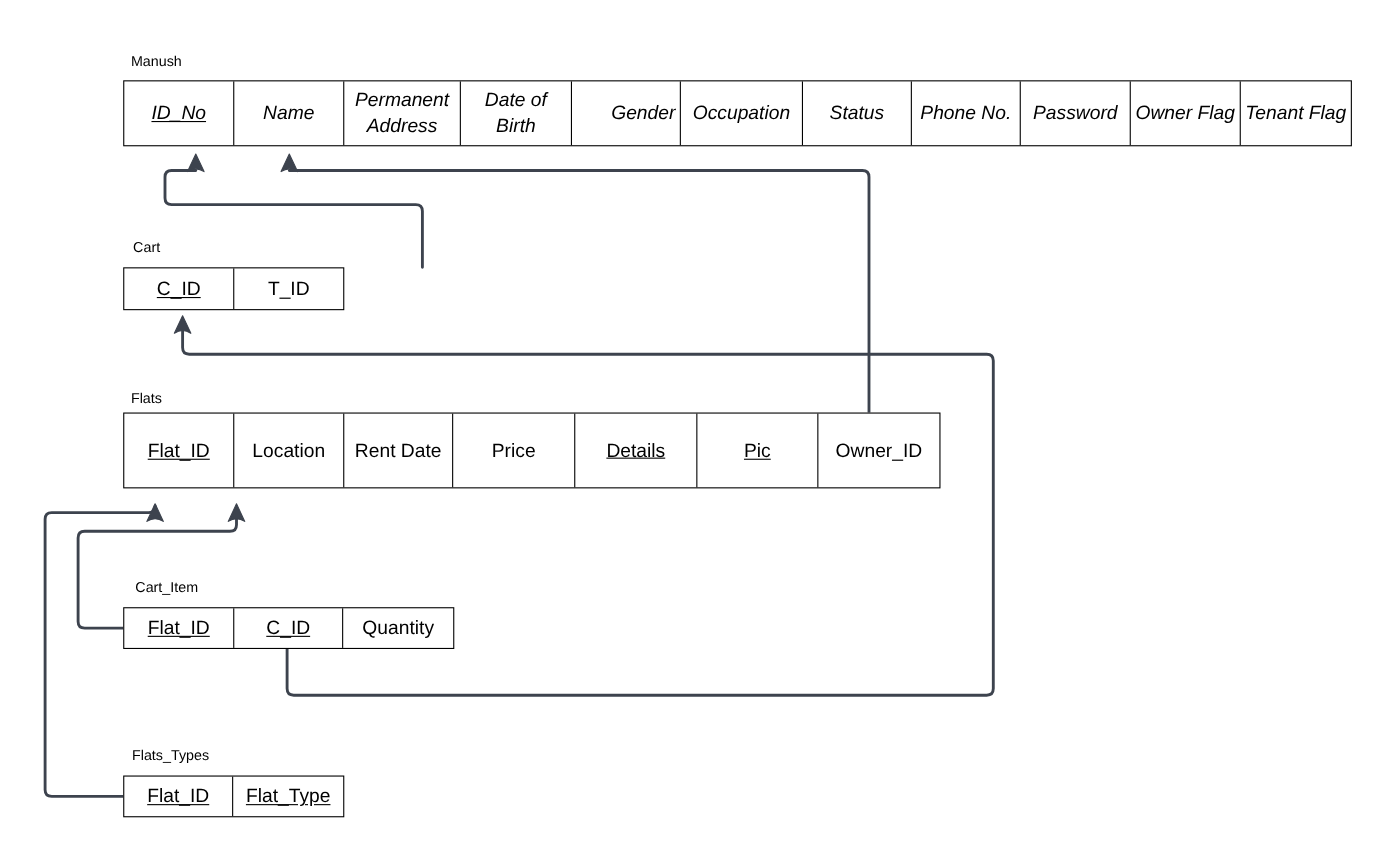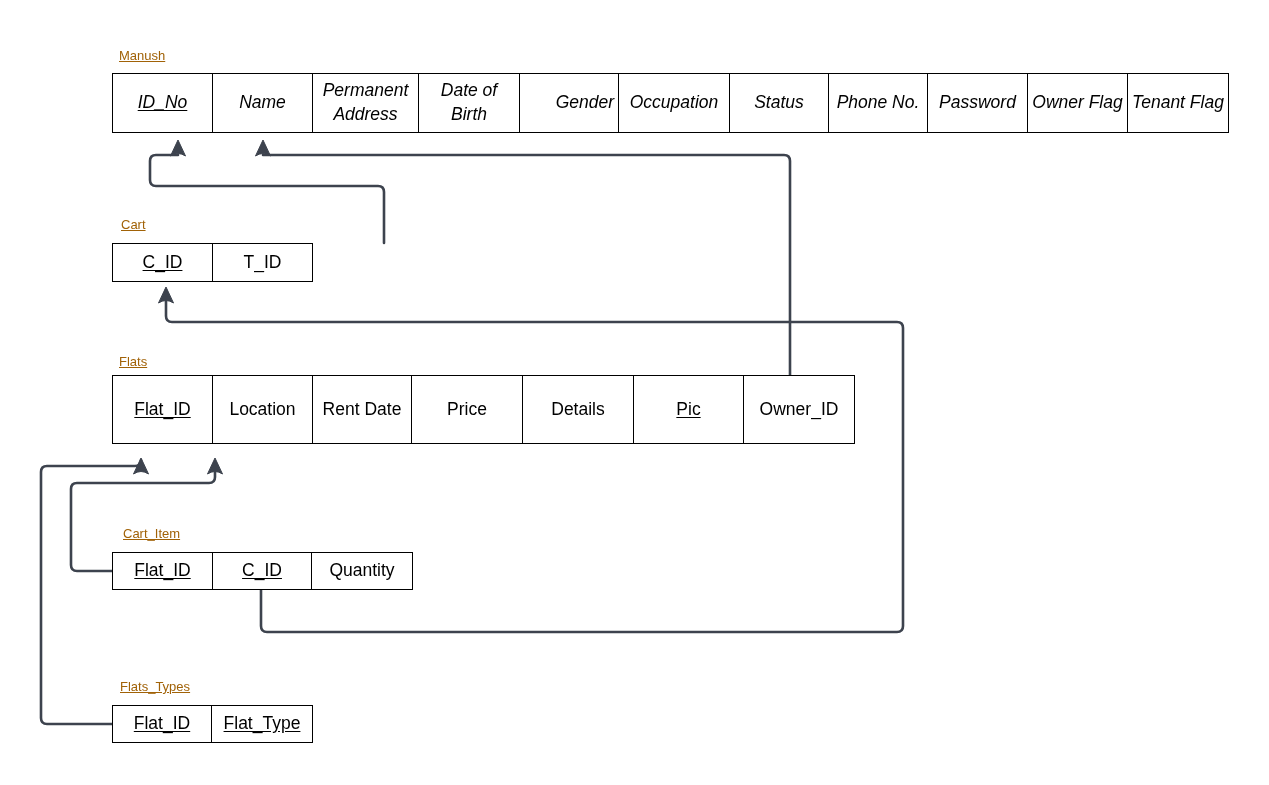--- a/index.html
+++ b/index.html
@@ -23,24 +23,23 @@
   .edges {
     position: absolute;
     left: 0; top: 0;
     width: 1269px;
     height: 785px;
     pointer-events: none;
   }
   .entity-label {
     position: absolute;
     font-size: 13px;
-    color: #a16207;
+    color: #000000;
     white-space: nowrap;
     line-height: 15px;
-    text-decoration: underline;
   }
   .entity-table {
     position: absolute;
     display: flex;
     border: 1.6px solid #000000;
     background: #ffffff;
     box-sizing: border-box;
   }
   .attr {
     box-sizing: border-box;
@@ -133,21 +132,21 @@
         </div>
         <div class="attr" style="width: 100px; border-right-color: rgb(0, 0, 0);">
           <span>Location</span>
         </div>
         <div class="attr" style="width: 99px; border-right-color: rgb(0, 0, 0); text-align: center;">
           <span>Rent Date</span>
         </div>
         <div class="attr" style="width: 111px; border-right-color: rgb(0, 0, 0);">
           <span>Price</span>
         </div>
-        <div class="attr" style="width: 111px; border-right-color: rgb(0, 0, 0);">
+        <div class="attr" style="width: 111px; border-right-color: rgb(0, 0, 0); text-decoration: underline;">
           <span>Details</span>
         </div>
         <div class="attr" style="width: 110px; border-right-color: rgb(0, 0, 0);">
           <span class="pk">Pic</span>
         </div>
         <div class="attr" style="width: 110px; border-right-color: rgb(0, 0, 0);">
           <span>Owner_ID</span>
         </div>
       </div>
       <div class="entity-label" style="left: 123px; top: 526px; text-align: right;">Cart_Item</div>

